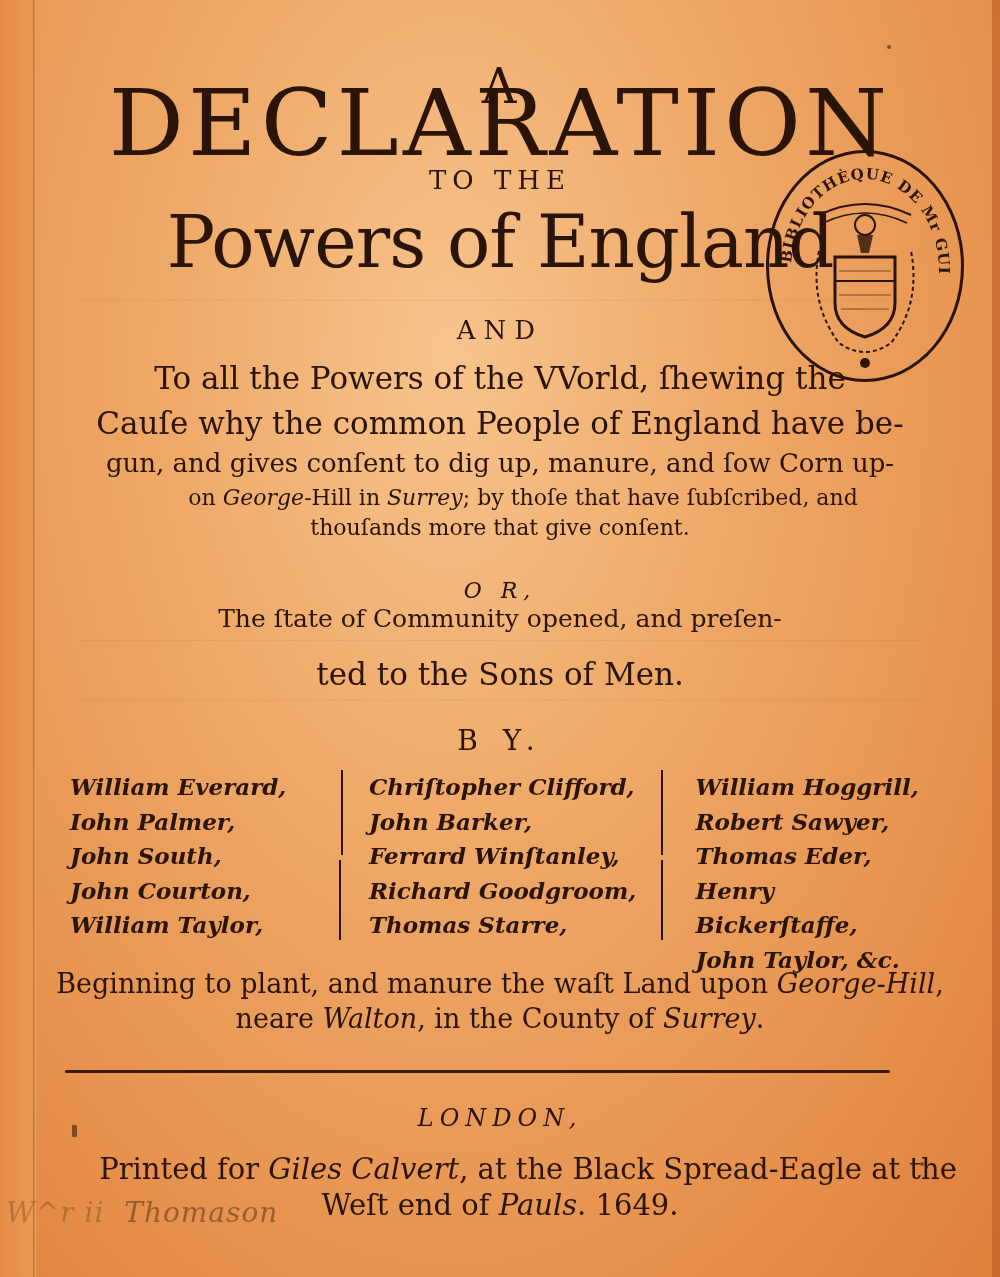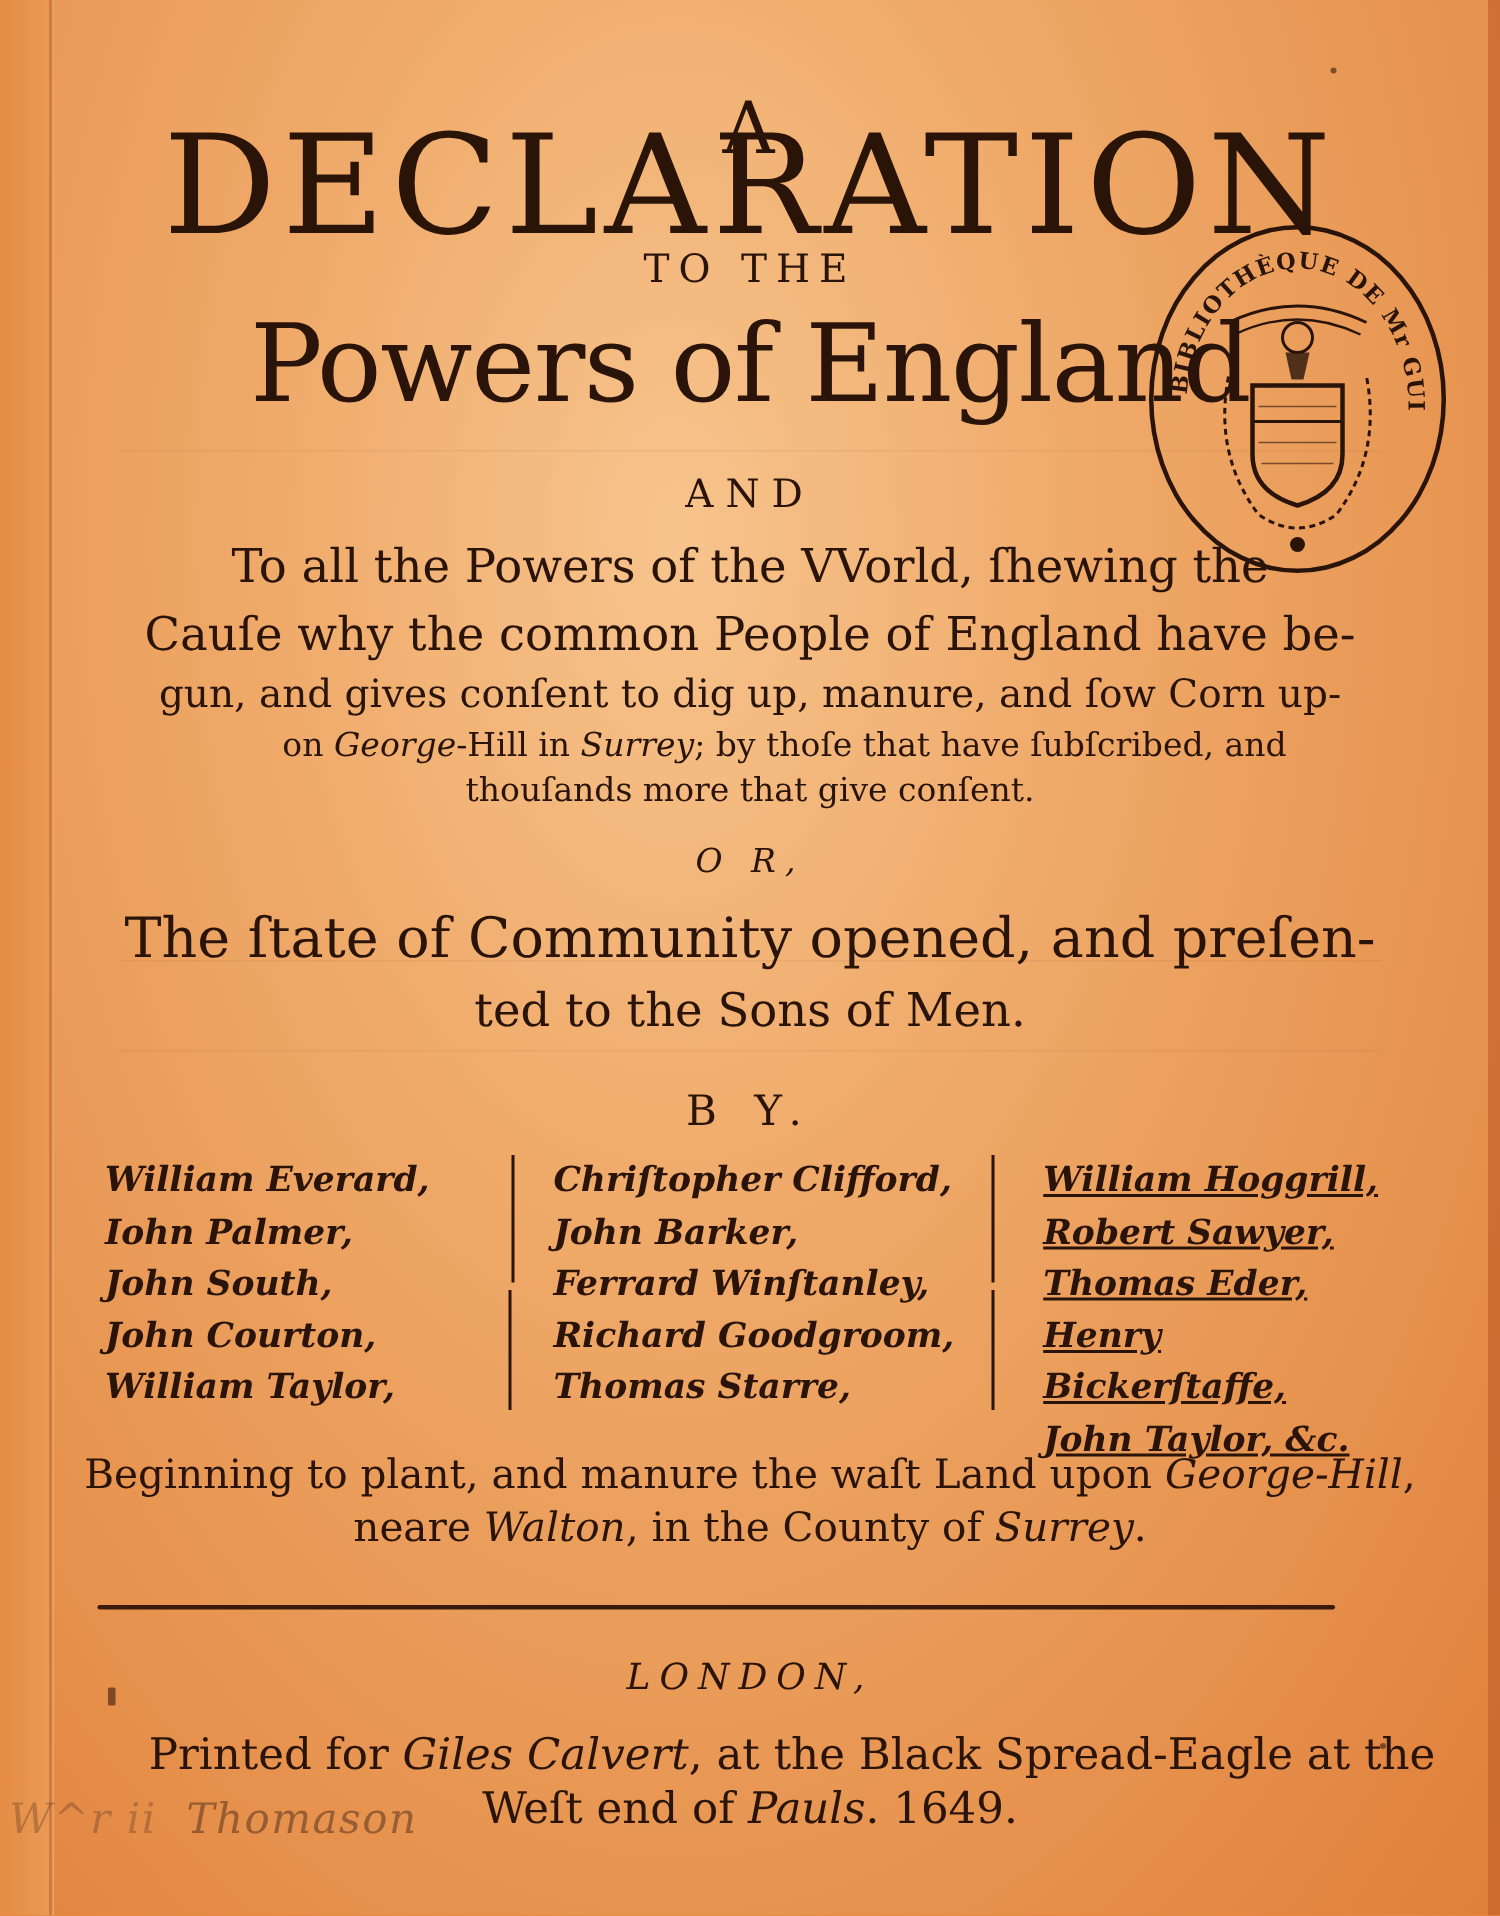--- a/index.html
+++ b/index.html
@@ -40,34 +40,34 @@
     }
     .to-the { top: 165px; font-size: 26px; letter-spacing: 6px; }
     .powers { top: 200px; font-size: 72px; letter-spacing: -1px; }
     .and { top: 315px; font-size: 26px; letter-spacing: 8px; }
     .para { font-size: 31px; line-height: 36px; }
     .p1 { top: 360px; }
     .p2 { top: 405px; }
     .p3 { top: 445px; font-size: 26px; }
     .p4 { top: 480px; font-size: 22px; padding-left: 23px; }
     .p5 { top: 510px; font-size: 22px; }
-    .or { top: 562px; font-size: 22px; font-style: italic; letter-spacing: 6px; }
-    .state { top: 604px; font-size: 37px; text-align: center; }
+    .or { top: 578px; font-size: 22px; font-style: italic; letter-spacing: 6px; }
+    .state { top: 604px; font-size: 25px; text-align: center; }
     .state2 { top: 656px; font-size: 31px; }
     .by { top: 724px; font-size: 28px; letter-spacing: 8px; }
     em, .it { font-style: italic; }
     .names {
       position: absolute; top: 770px; left: 70px; width: 860px; height: 175px;
       display: flex;
       font-style: italic; font-weight: bold; font-size: 23px; line-height: 34.5px;
     }
     .col { position: relative; }
     .col1 { width: 285px; }
     .col2 { width: 310px; padding-left: 30px; }
-    .col3 { padding-left: 34px; text-decoration: underline; }
+    .col3 { padding-left: 34px; }
     .vrule { position: absolute; width: 2px; background: #2a140a; }
     .begin { top: 968px; font-size: 27px; }
     .neare { top: 1003px; font-size: 27px; }
     .hrule {
       position: absolute; top: 1070px; left: 65px; width: 825px; height: 3px;
       background: #3a1a0a; border-radius: 2px;
     }
     .london { top: 1104px; font-size: 24px; font-style: italic; letter-spacing: 6px; }
     .printed { top: 1152px; font-size: 29px; padding-left: 28px; }
     .west { top: 1188px; font-size: 29px; }

